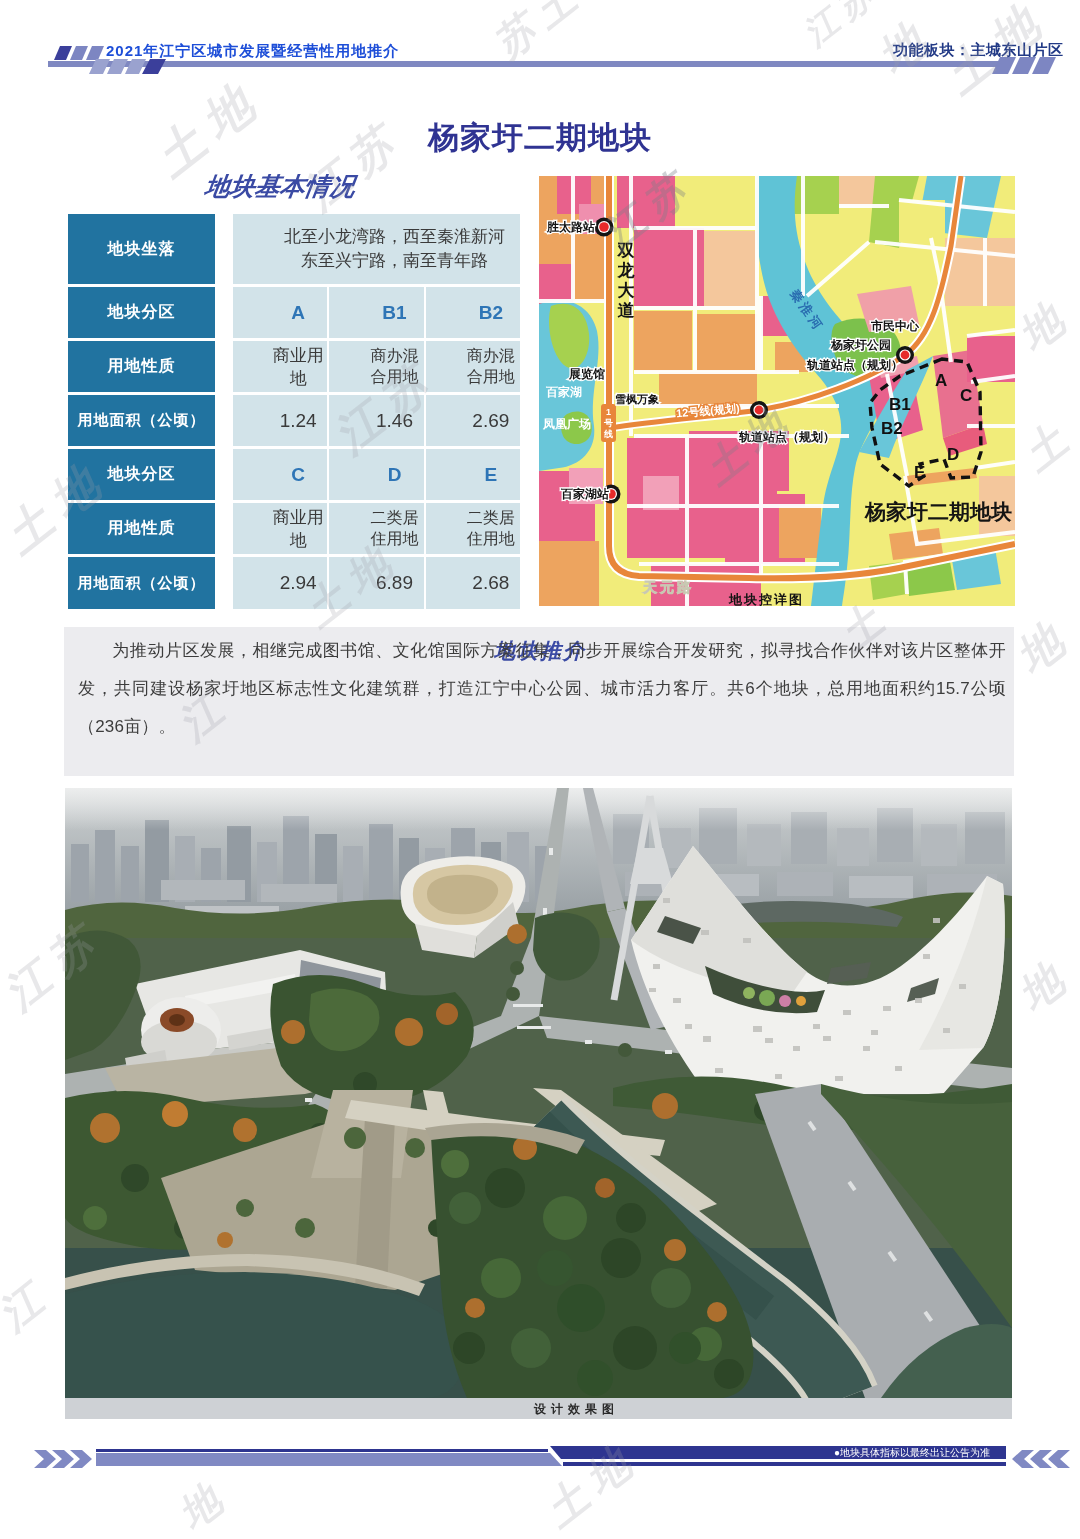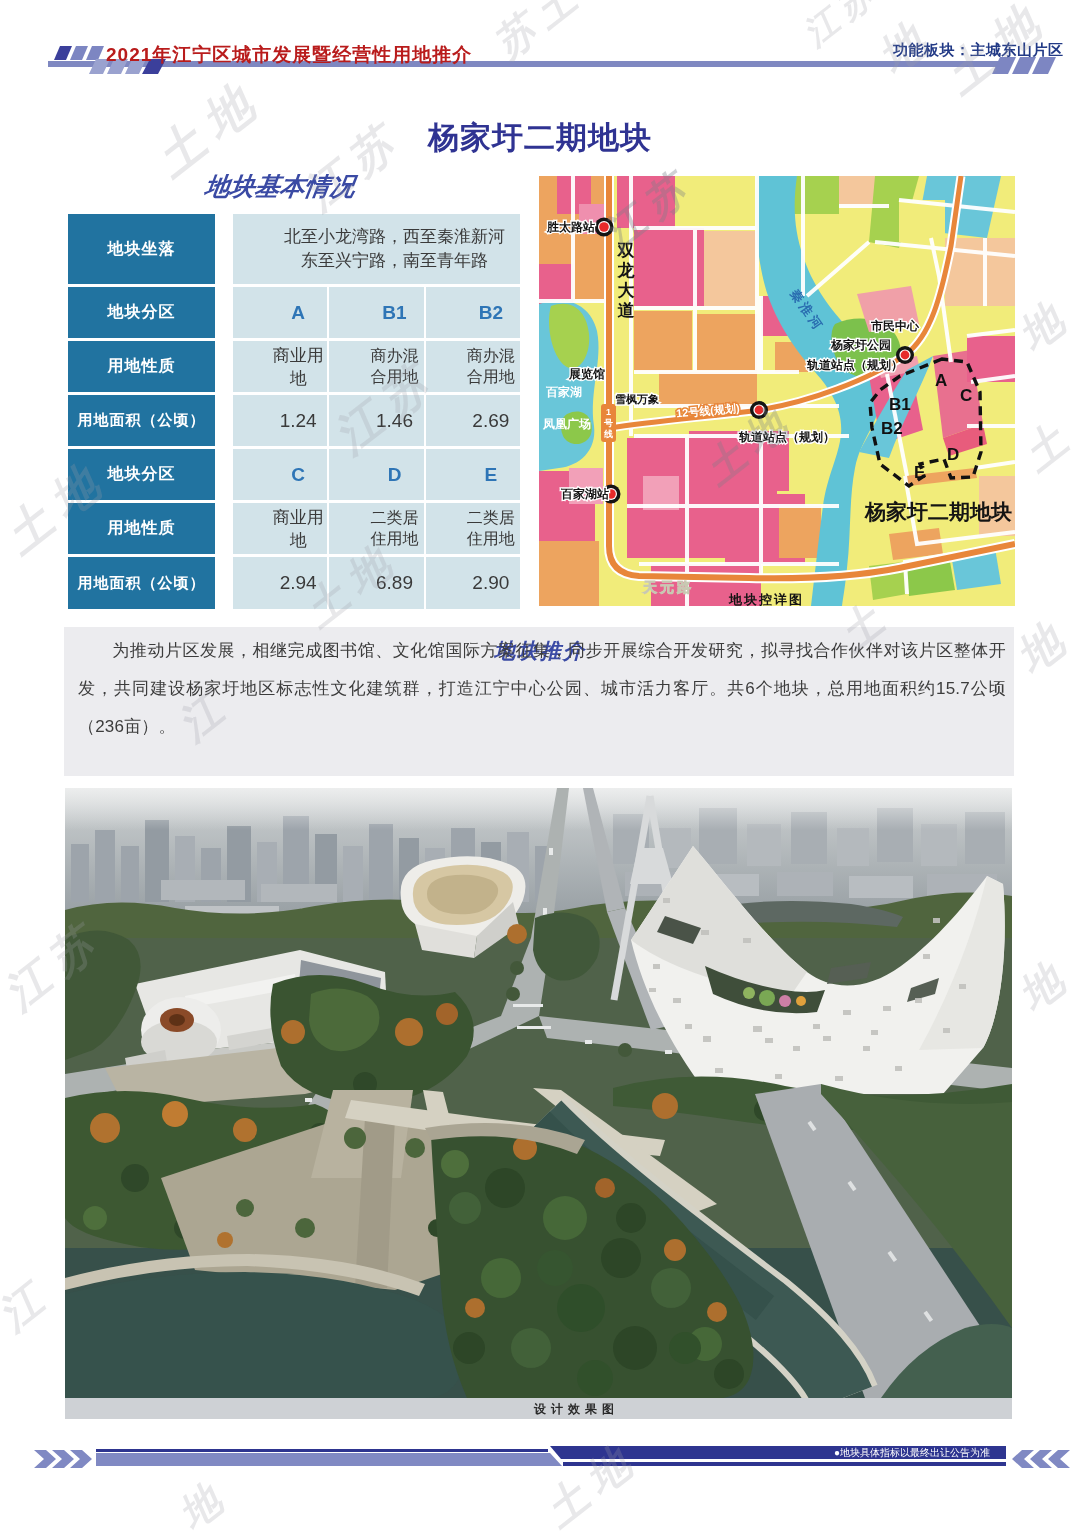--- a/index.html
+++ b/index.html
@@ -54,21 +54,21 @@
     <polygon points="150,59 166,59 158,74 142,74" fill="#3b3f9b"></polygon>
   </g>
 
   <g fill="#7d86c2">
     <polygon points="1000,57 1016,57 1008,74 992,74"></polygon>
     <polygon points="1020,57 1036,57 1028,74 1012,74"></polygon>
     <polygon points="1040,57 1056,57 1048,74 1032,74"></polygon>
   </g>
 </svg>
 
-<div class="abs" style="left:106px;top:42px;font-size:19px;font-weight:bold;color:#b91c1c;
+<div class="abs" style="left:106px;top:42px;font-size:15px;font-weight:bold;color:#1d4ed8;
      letter-spacing:1px;">2021年江宁区城市发展暨经营性用地推介</div>
 
 <div class="abs" style="left:893px;top:41px;font-size:15px;font-weight:bold;color:#223a86;
      letter-spacing:0.5px;">功能板块：主城东山片区</div>
 
 <div class="abs" style="left:0;top:117px;width:1080px;text-align:center;
      font-size:31px;font-weight:bold;color:#2f3392;letter-spacing:1px;">杨家圩二期地块</div>
 
 <div class="abs" style="left:200px;top:170px;width:160px;text-align:center;white-space:nowrap;
      font-family:'Liberation Serif',serif;font-style:italic;font-weight:bold;
@@ -124,21 +124,21 @@
     <div class="h">用地性质</div>
     <div class="c">商业用地</div>
       <div class="c" style="font-size:16px;">二类居住用地</div>
       <div class="c" style="font-size:16px;">二类居住用地</div>
   </div>
 
   <div class="row" style="height:52px;margin-bottom:0;">
     <div class="h" style="font-size:15px;">用地面积（公顷）</div>
     <div class="c num">2.94</div>
       <div class="c num">6.89</div>
-      <div class="c num">2.90</div>
+      <div class="c num">2.68</div>
   </div>
 </div>
 
 <svg class="abs" style="left:539px;top:176px;" width="476" height="430" viewBox="0 0 476 430">
 
   <rect x="0" y="0" width="476" height="430" fill="#f1ec7a"></rect>
 
   <rect x="0" y="0" width="70" height="125" fill="#eda45f"></rect>
 
   <rect x="18" y="0" width="34" height="38" fill="#e8618c"></rect>

